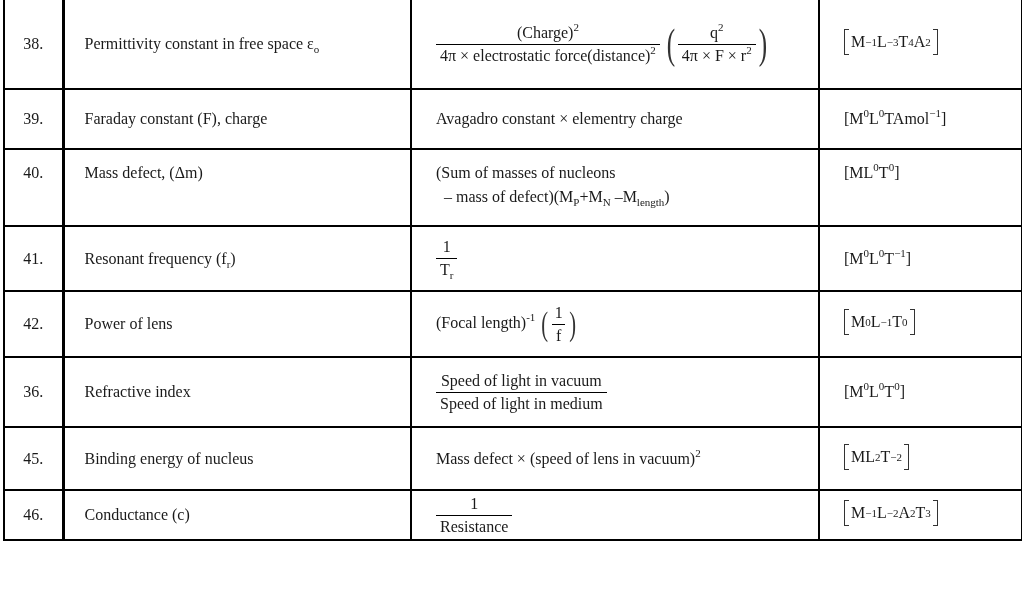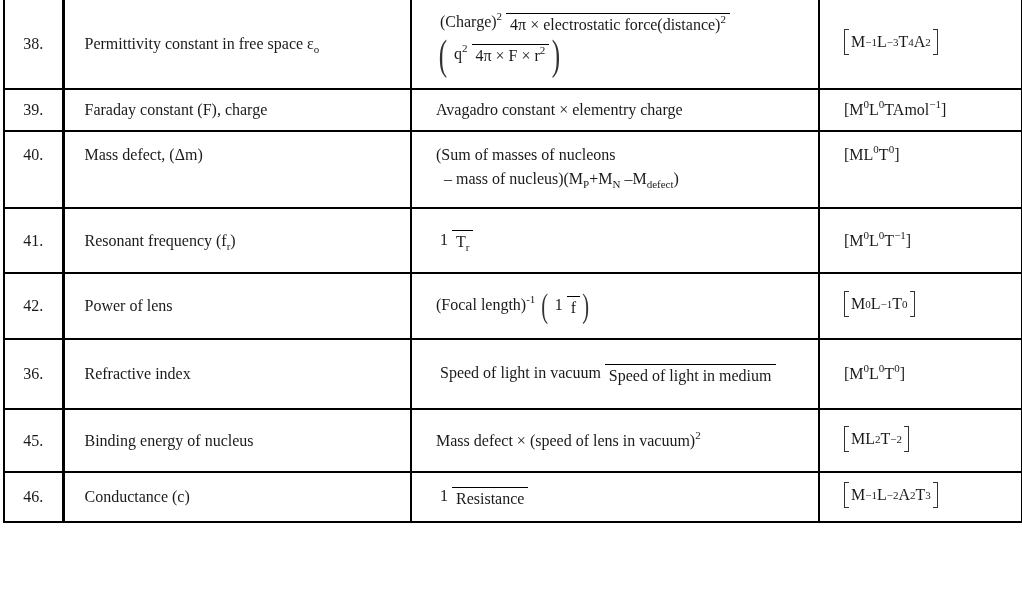--- a/index.html
+++ b/index.html
@@ -6,21 +6,21 @@
   body { width: 1022px; height: 598px; overflow: hidden; position: relative;
          font-family: "Liberation Serif", "DejaVu Serif", serif; color: #1a1a1a; }
   table.dim { position: absolute; left: 3px; top: -2px; border-collapse: collapse;
               width: 1018px; table-layout: fixed; }
   table.dim td { border: 2px solid #000; vertical-align: middle; font-size: 16px;
                  padding: 0; }
   table.dim td.c-no { text-align: center; border-right: 3px solid #000; }
   td.c-name { padding-left: 20px !important; }
   td.c-formula { padding-left: 24px !important; }
   td.c-dim { padding-left: 24px !important; }
-  .frac { display: inline-flex; flex-direction: row; align-items: center; vertical-align: middle; }
+  .frac { display: inline-flex; flex-direction: column; align-items: center; vertical-align: middle; }
   .frac .num { padding: 0 4px 2px; }
   .frac .den { border-top: 1px solid #000; padding: 2px 4px 0; }
   .paren { display: inline-flex; align-items: center; vertical-align: middle; }
   .paren .lp, .paren .rp { font-size: 42px; font-weight: 100; color: #333; line-height: 1; transform: scaleX(0.6); }
   .paren.small .lp, .paren.small .rp { font-size: 34px; }
   sup { font-size: 11px; vertical-align: 7px; line-height: 0; }
   sub { font-size: 11px; vertical-align: -4px; line-height: 0; }
   .br { display: inline-flex; align-items: center; }
   .br .bl, .br .bb { display: inline-block; width: 4px; height: 24px; border: 1px solid #333; }
   .br .bl { border-right: none; margin-right: 2px; }
@@ -66,35 +66,35 @@
             <sup>−3</sup>
             <span>T</span>
             <sup>4</sup>
             <span>A</span>
             <sup>2</sup>
       <span class="bb"></span>
           </span>
     </td>
   </tr>
 
-  <tr style="height:42px">
+  <tr style="height:60px">
     <td class="c-no">39.</td>
     <td class="c-name">Faraday constant (F), charge</td>
     <td class="c-formula">Avagadro constant × elementry charge</td>
     <td class="c-dim">
       [<span>M</span><sup>0</sup><span>L</span><sup>0</sup><span>TAmol</span><sup>−1</sup>]
     </td>
   </tr>
 
   <tr style="height:77px">
     <td class="c-no top">40.</td>
     <td class="c-name top">Mass defect, (Δm)</td>
     <td class="c-formula top">
       <span>(Sum of masses of nucleons</span>
-      <span class="line2"><span>– mass of nucleus)(M</span><sub>P</sub><span>+M</span><sub>N</sub><span> –M</span><sub>defect</sub><span>)</span></span>
+      <span class="line2"><span>– mass of defect)(M</span><sub>P</sub><span>+M</span><sub>N</sub><span> –M</span><sub>length</sub><span>)</span></span>
     </td>
     <td class="c-dim top">
       [<span>M</span><span>L</span><sup>0</sup><span>T</span><sup>0</sup>]
     </td>
   </tr>
 
   <tr style="height:65px">
     <td class="c-no">41.</td>
     <td class="c-name"><span>Resonant frequency (f</span><sub>r</sub><span>)</span></td>
     <td class="c-formula">

